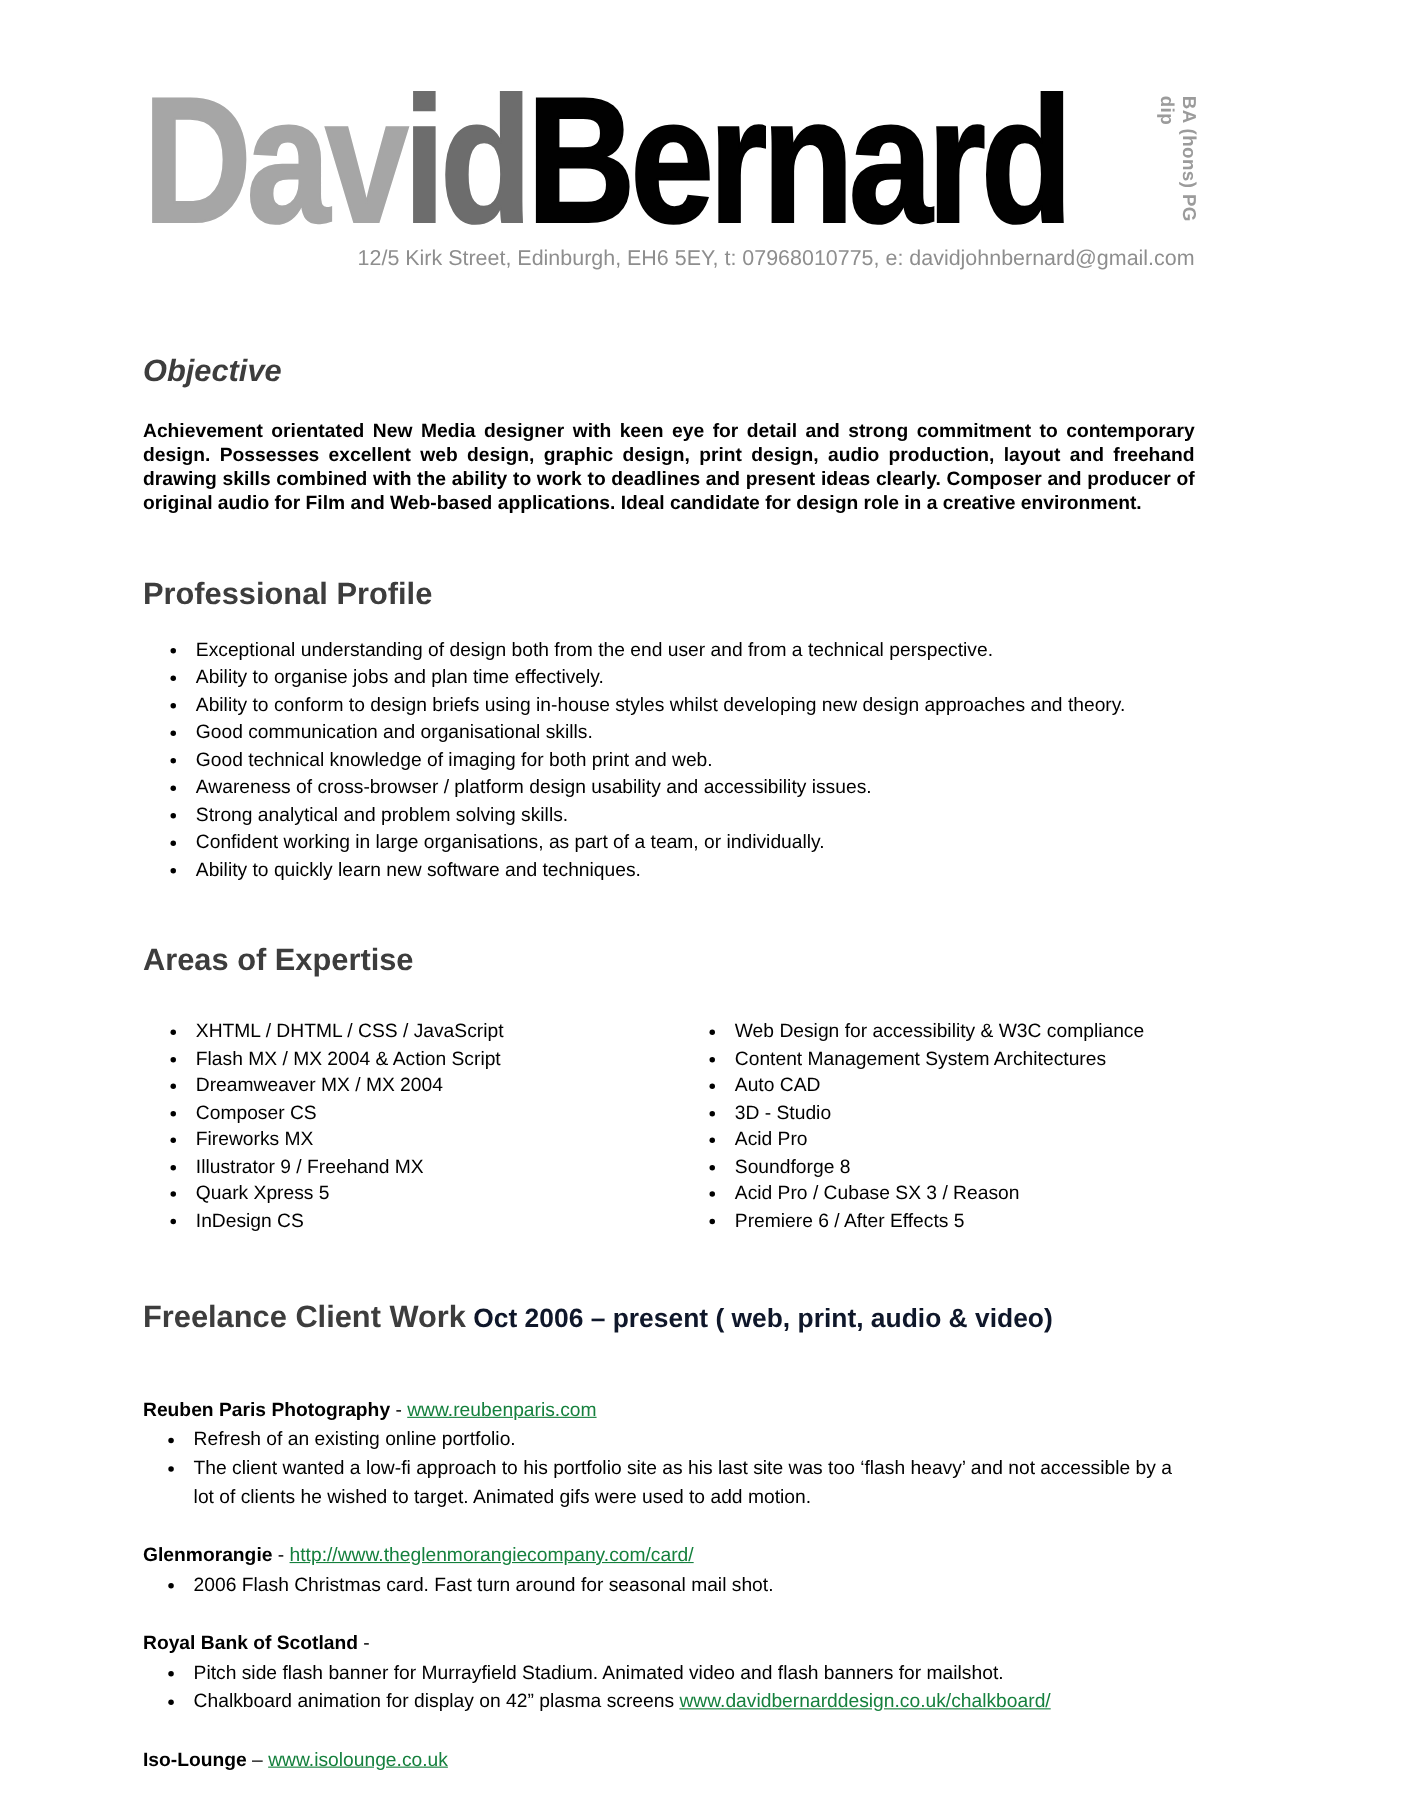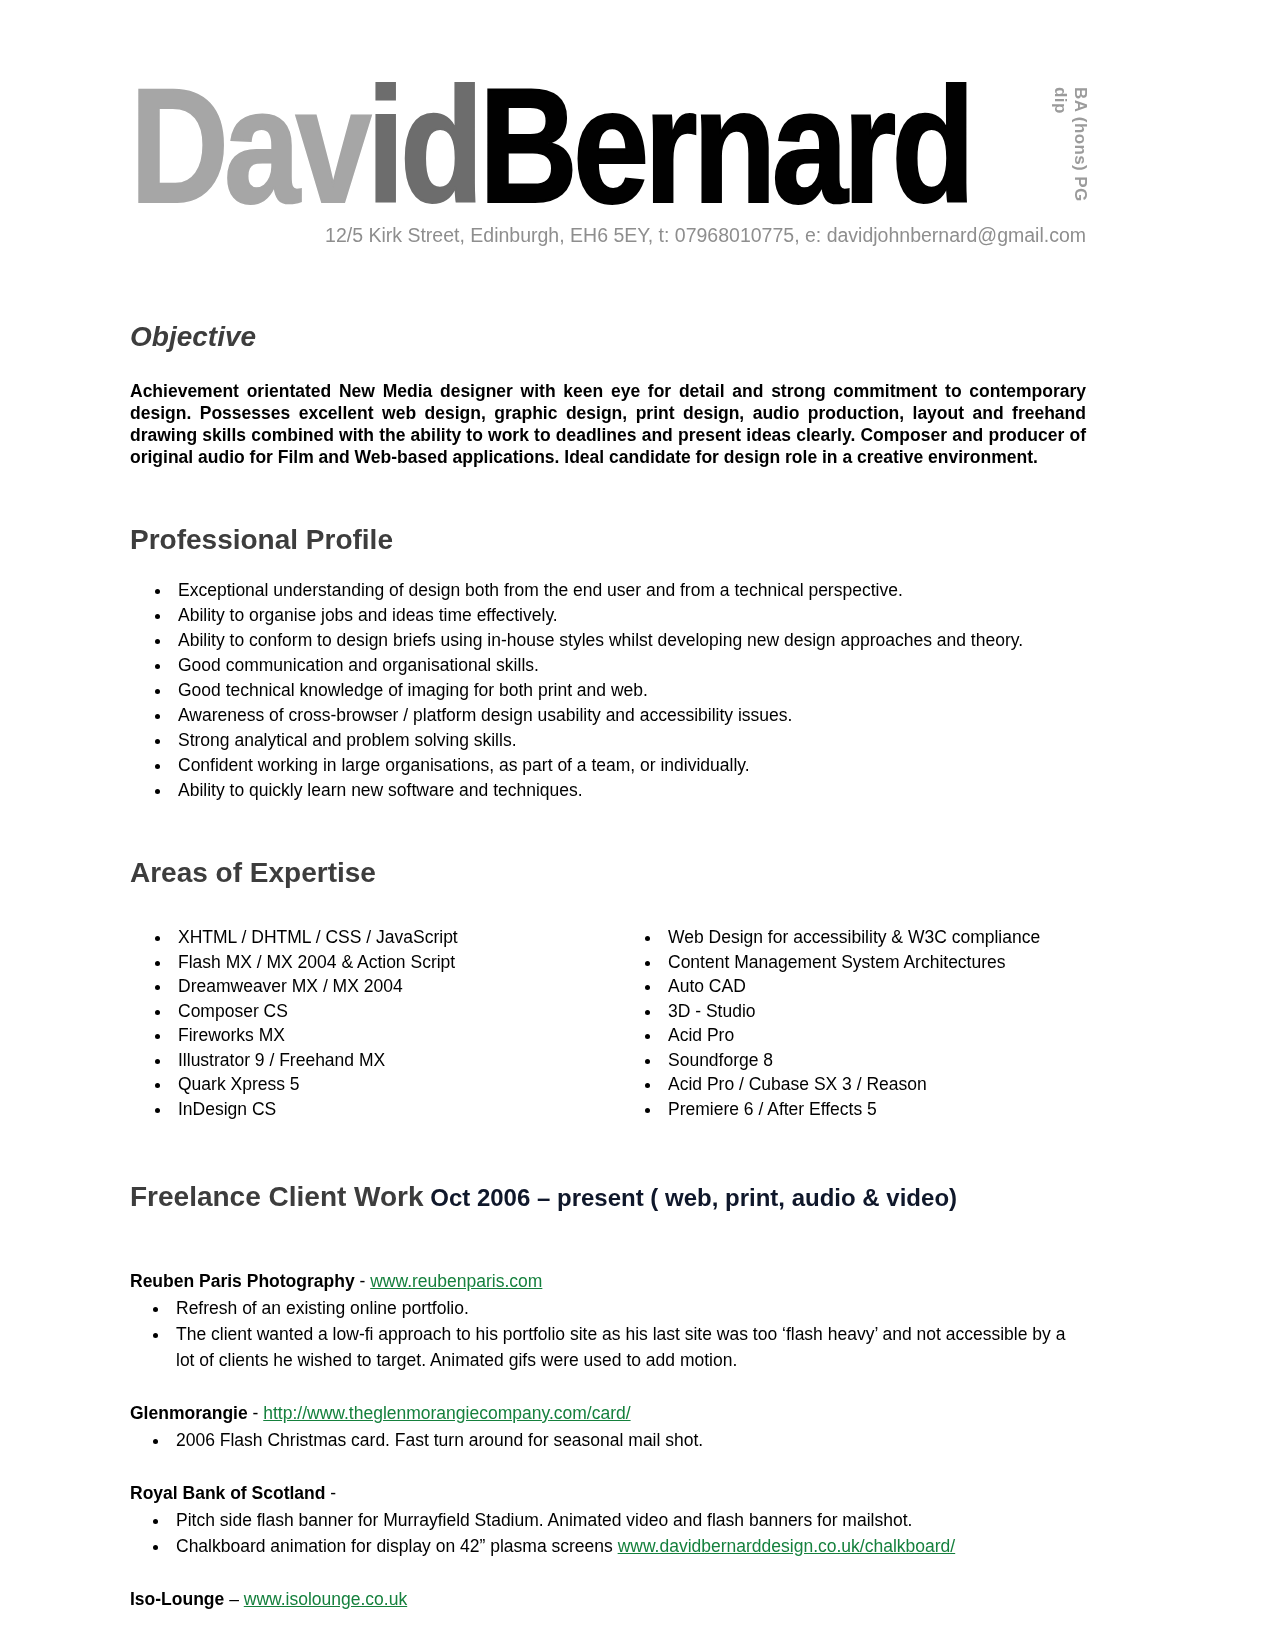--- a/index.html
+++ b/index.html
@@ -125,21 +125,21 @@
 
     <section class="sec-objective">
       <h2 class="section">Objective</h2>
       <p class="objective-body">Achievement orientated New Media designer with keen eye for detail and strong commitment to contemporary design. Possesses excellent web design, graphic design, print design, audio production, layout and freehand drawing skills combined with the ability to work to deadlines and present ideas clearly. Composer and producer of original audio for Film and Web-based applications. Ideal candidate for design role in a creative environment.</p>
     </section>
 
     <section class="sec-profile">
       <h2 class="section">Professional Profile</h2>
       <ul class="bullets">
         <li>Exceptional understanding of design both from the end user and from a technical perspective.</li>
-        <li>Ability to organise jobs and ideas time effectively.</li>
+        <li>Ability to organise jobs and plan time effectively.</li>
         <li>Ability to conform to design briefs using in-house styles whilst developing new design approaches and theory.</li>
         <li>Good communication and organisational skills.</li>
         <li>Good technical knowledge of imaging for both print and web.</li>
         <li>Awareness of cross-browser / platform design usability and accessibility issues.</li>
         <li>Strong analytical and problem solving skills.</li>
         <li>Confident working in large organisations, as part of a team, or individually.</li>
         <li>Ability to quickly learn new software and techniques.</li>
       </ul>
     </section>
 

